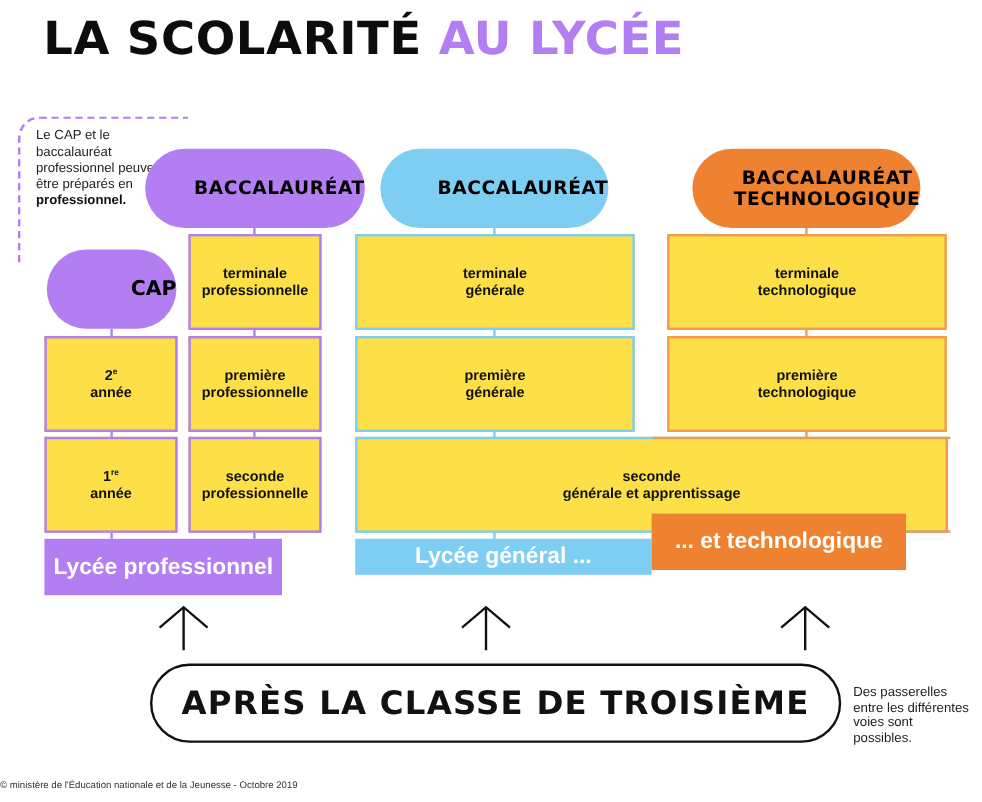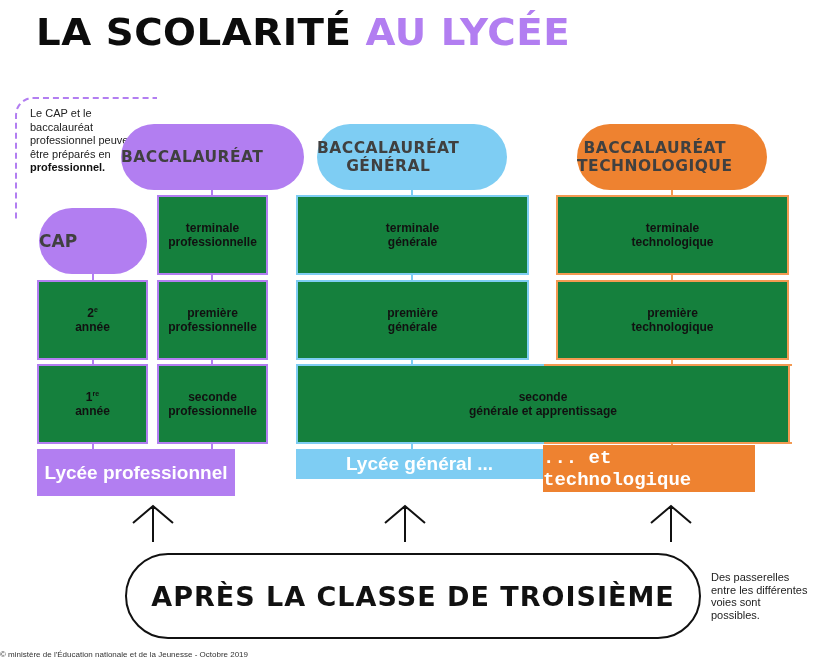--- a/index.html
+++ b/index.html
@@ -4,34 +4,34 @@
 <style>
   html, body { margin:0; padding:0; background:#ffffff; }
   body { width:818px; height:668px; position:relative; overflow:hidden; font-family:"Liberation Sans", sans-serif; color:#111; }
   .abs { position:absolute; box-sizing:border-box; }
   .title { left:36px; top:8px; font-family:"DejaVu Sans", sans-serif; font-weight:bold; font-size:38px; letter-spacing:0.5px; line-height:48px; white-space:nowrap; transform:scaleX(1.02); transform-origin:left; }
   .title .dark { color:#0c0c0c; }
   .title .accent { color:#b27ef1; }
   .note { left:15px; top:97px; width:142px; height:123px; border-top:2px dashed #b27ef1; border-left:2px dashed #b27ef1; border-top-left-radius:18px; }
   .note-text { left:30px; top:107px; width:110px; font-size:11px; line-height:13.5px; color:#222; }
   .note-text b { font-weight:bold; color:#111; }
-  .pill { display:flex; align-items:center; justify-content:flex-start; text-align:center; color:#404040; font-family:"DejaVu Sans", sans-serif; font-weight:bold; border-radius:34px; }
+  .pill { display:flex; align-items:center; justify-content:flex-end; text-align:center; color:#000000; font-family:"DejaVu Sans", sans-serif; font-weight:bold; border-radius:34px; }
   .pill-bac { font-size:15.5px; line-height:18px; letter-spacing:0.5px; }
   .purple { background:#b27ef1; }
   .blue { background:#7ecdf3; }
   .orange { background:#ee8230; }
-  .box { border:2px solid; background:#15803d; display:flex; align-items:center; justify-content:center; text-align:center; font-weight:bold; font-size:12px; line-height:14.5px; color:#111; }
+  .box { border:2px solid; background:#fde047; display:flex; align-items:center; justify-content:center; text-align:center; font-weight:bold; font-size:12px; line-height:14.5px; color:#111; }
   .bp { border-color:#b27ef1; }
   .bb { border-color:#7ecdf3; }
   .bo { border-color:#f39a52; }
   .sup { font-size:7px; vertical-align:super; line-height:0; }
   .conn { width:2px; }
   .bar { display:flex; align-items:center; justify-content:center; color:#fff; font-weight:bold; font-size:19px; }
   .arrow svg { display:block; }
-  .bottom-pill { left:125px; top:553px; width:576px; height:86px; border:2.5px solid #111; border-radius:44px; display:flex; align-items:center; justify-content:center; font-family:"DejaVu Sans", sans-serif; font-weight:bold; font-size:27px; letter-spacing:1px; color:#111; }
+  .bottom-pill { left:125px; top:553px; width:576px; height:66px; border:2.5px solid #111; border-radius:44px; display:flex; align-items:center; justify-content:center; font-family:"DejaVu Sans", sans-serif; font-weight:bold; font-size:27px; letter-spacing:1px; color:#111; }
   .side-note { left:711px; top:571px; width:100px; font-size:11px; line-height:12.5px; color:#222; }
   .footer { left:0; top:650px; width:818px; text-align:left; font-size:8px; color:#333; }
 </style>
 </head>
 <body>
 
 <div class="abs title">
   <span class="dark">LA SCOLARITÉ</span>
   <span class="accent">AU LYCÉE</span>
 </div>
@@ -43,21 +43,20 @@
 </div>
 
 <div class="abs pill pill-bac purple" style="left:121px;top:124px;width:183px;height:66px;">
   <div>
     <div>BACCALAURÉAT</div>
   </div>
 </div>
 <div class="abs pill pill-bac blue" style="left:317px;top:124px;width:190px;height:66px;">
   <div>
     <div>BACCALAURÉAT</div>
-    <div>GÉNÉRAL</div>
   </div>
 </div>
 <div class="abs pill pill-bac orange" style="left:577px;top:124px;width:190px;height:66px;">
   <div>
     <div>BACCALAURÉAT</div>
     <div>TECHNOLOGIQUE</div>
   </div>
 </div>
 <div class="abs pill purple" style="left:39px;top:208px;width:108px;height:66px;font-size:17px;">
   <span>CAP</span>
@@ -145,21 +144,21 @@
       <div>générale et apprentissage</div>
     </div>
 </div>
 
 <div class="abs bar purple" style="left:37px;top:449px;width:198px;height:47px;">
   <span>Lycée professionnel</span>
 </div>
 <div class="abs bar blue" style="left:296px;top:449px;width:247px;height:30px;">
   <span>Lycée général ...</span>
 </div>
-<div class="abs bar orange" style="left:543px;top:445px;width:212px;height:47px;font-family:Liberation Mono, monospace;">
+<div class="abs bar orange" style="left:543px;top:428px;width:212px;height:47px;">
   <span>... et technologique</span>
 </div>
 
 <div class="abs arrow" style="left:132px;top:504px;">
   <svg width="42" height="38" viewBox="0 0 42 38">
       <path d="M21 2 V38 M1 19 L21 2 L41 19" fill="none" stroke="#111" stroke-width="2"></path>
     </svg>
 </div>
 <div class="abs arrow" style="left:384px;top:504px;">
   <svg width="42" height="38" viewBox="0 0 42 38">

